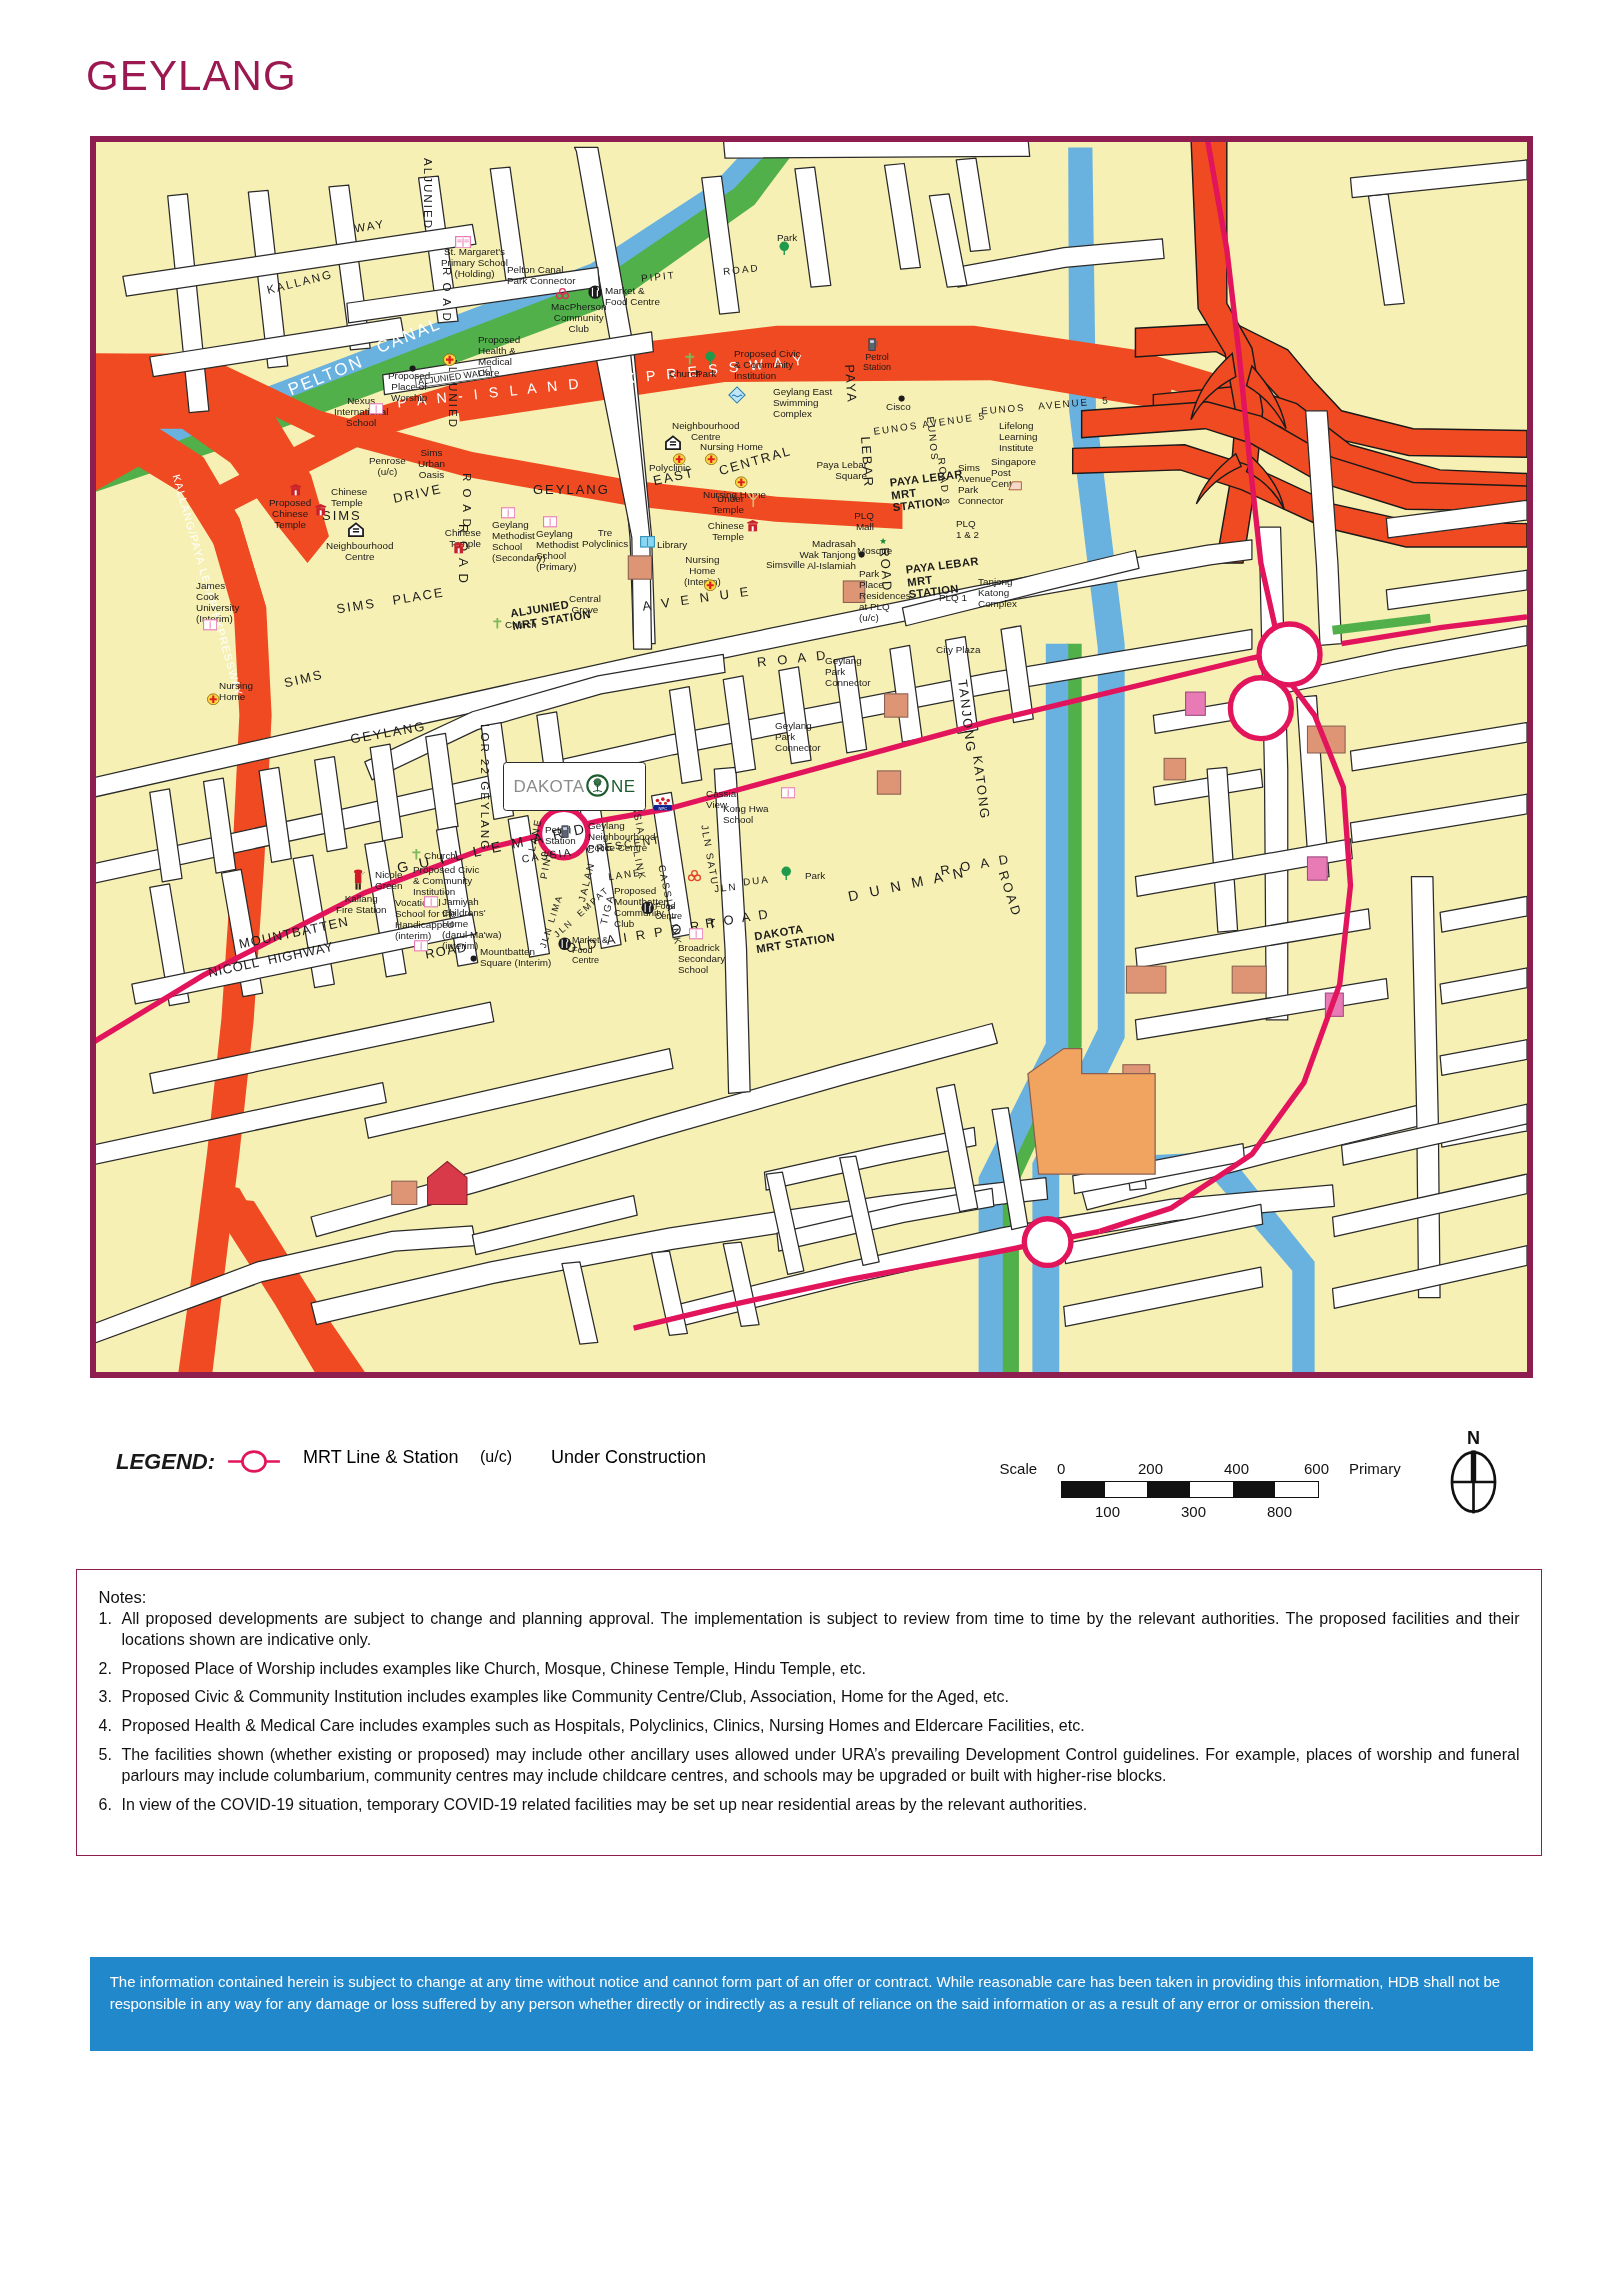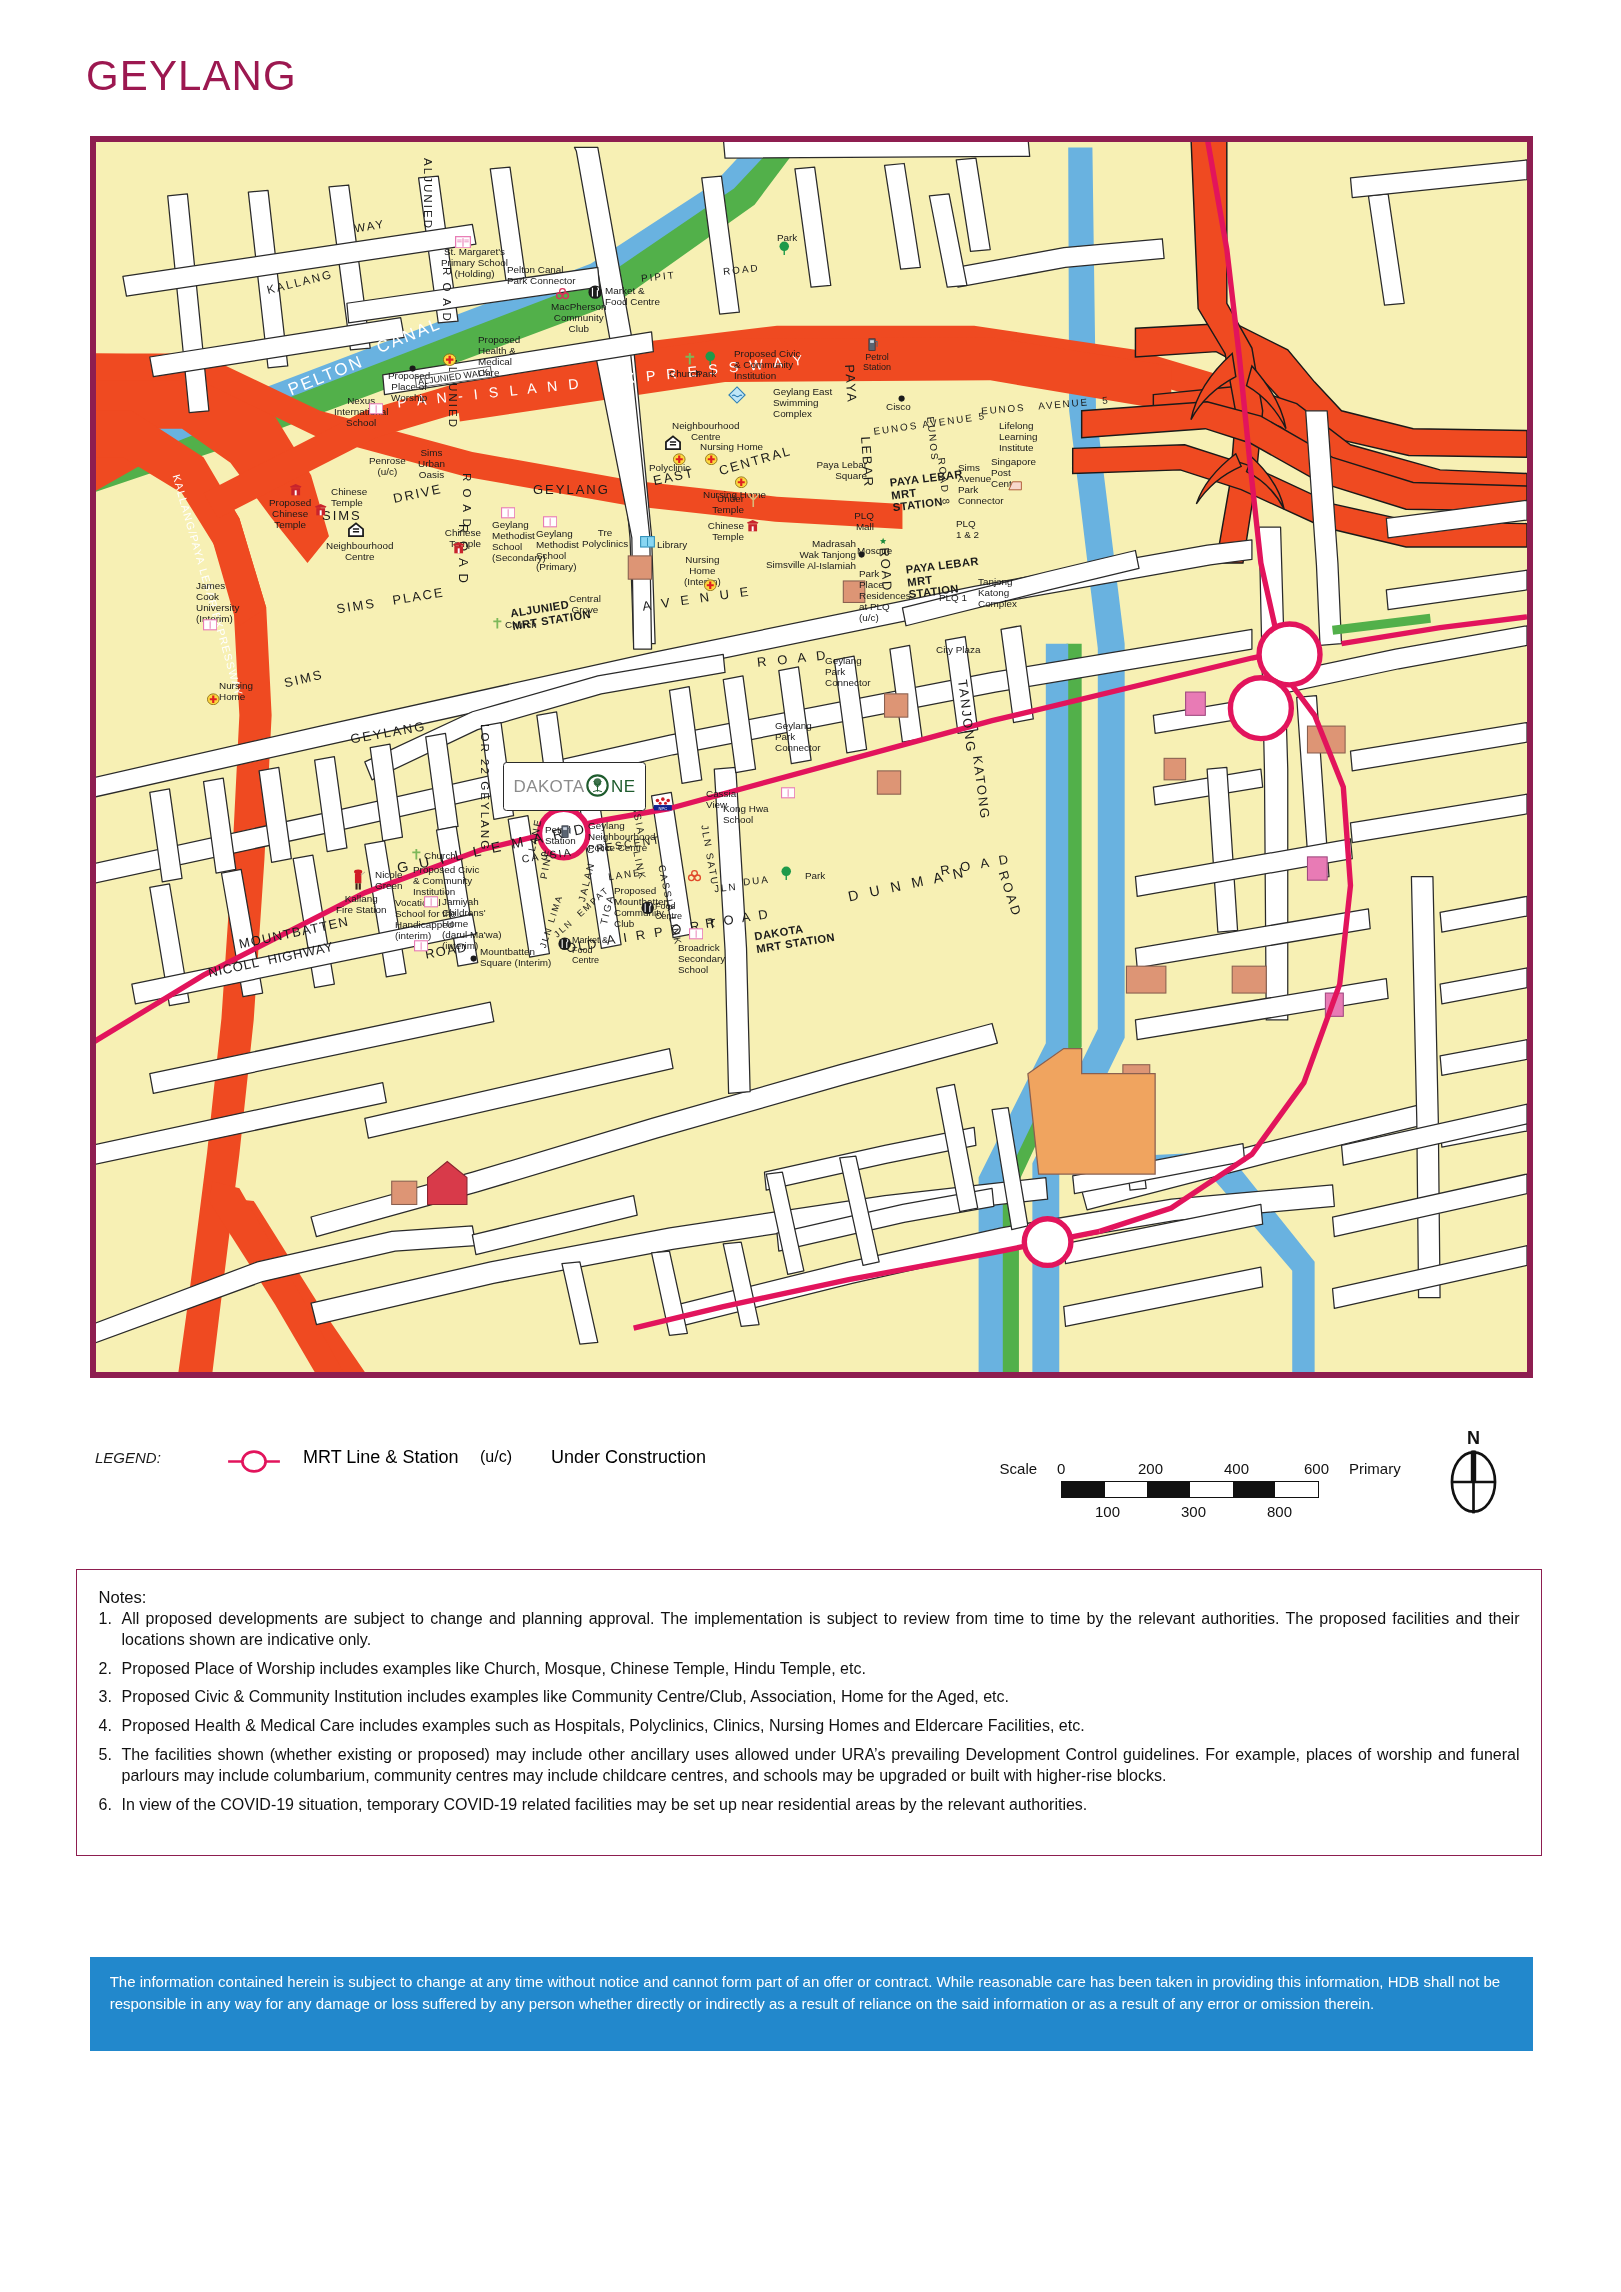--- a/index.html
+++ b/index.html
@@ -50,22 +50,22 @@
   .rt{ text-align:right; }
 
   
   .ico{ position:absolute; pointer-events:none; }
 
   
   #legend-row{
     position:absolute; left:90px; top:1424px; width:1443px; height:99px;
   }
   #legend-label{
-    position:absolute; left:5px; top:25px; font-style:italic;
-    font-size:15px; color:#1a1a1a; font-weight:400;
+    position:absolute; left:26px; top:25px; font-style:italic;
+    font-size:22px; color:#1a1a1a; font-weight:700;
   }
   #legend-mrt-symbol{ position:absolute; left:136px; top:25px; }
   #legend-mrt-text{ position:absolute; left:213px; top:23px; font-size:18px; }
   #legend-uc-abbr{ position:absolute; left:390px; top:24px; font-size:16px; }
   #legend-uc-text{ position:absolute; left:461px; top:23px; font-size:18px; }
 
   #scalebar{ position:absolute; left:915px; top:16px; width:385px; }
   .scale-word{ position:absolute; font-size:15px; color:#111; }
   .scale-num { position:absolute; font-size:15px; color:#111; }
   #scale-track{

